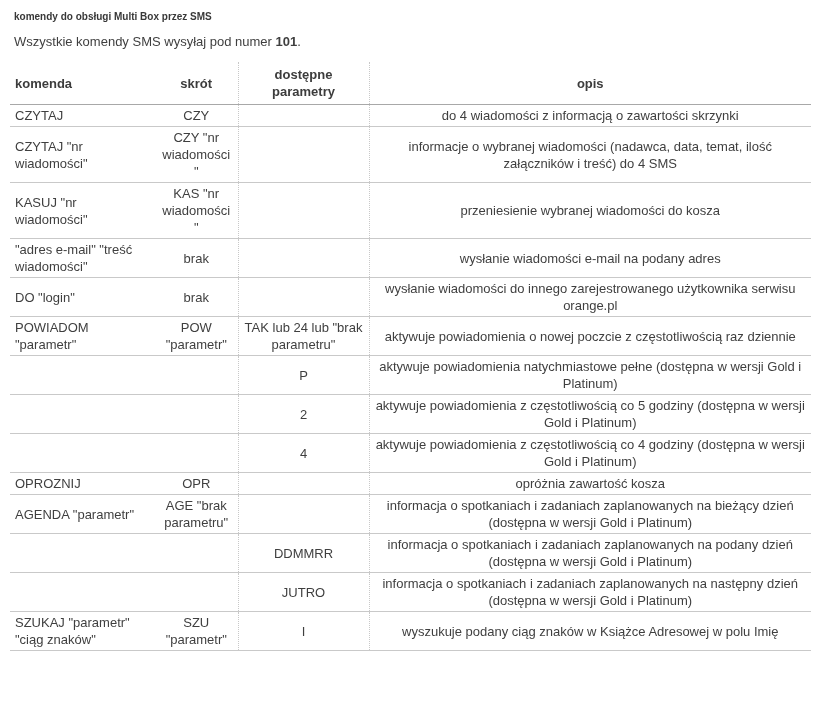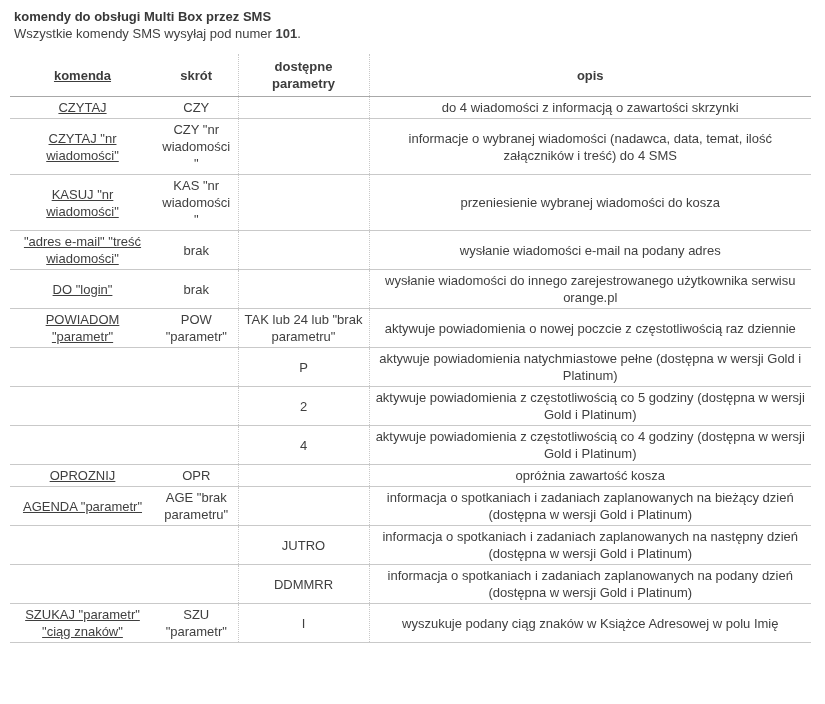--- a/index.html
+++ b/index.html
@@ -7,28 +7,28 @@
     padding: 0;
     background: #ffffff;
     width: 825px;
     height: 704px;
     overflow: hidden;
     font-family: "Liberation Sans", sans-serif;
     font-size: 13px;
     color: #3f3f3f;
   }
   .page-title {
-    font-size: 13px;
+    font-size: 10px;
     font-weight: bold;
     color: #383838;
     margin: 9px 0 0 14px;
     line-height: 15px;
   }
   .intro {
-    margin: 2px 0 0 14px;
+    margin: 10px 0 0 14px;
     line-height: 15px;
   }
   .intro b { font-weight: bold; }
   table.cmd-table {
     border-collapse: collapse;
     table-layout: fixed;
     width: 801px;
     margin: 13px 0 0 10px;
   }
   .cmd-table th {
@@ -43,23 +43,22 @@
   .cmd-table td {
     border-bottom: 1px solid #c9c9c9;
     padding: 2px 5px;
     line-height: 17px;
     text-align: center;
     vertical-align: middle;
     word-wrap: break-word;
   }
   .cmd-table th.col-komenda,
   .cmd-table td.col-komenda {
-    text-align: center;
+    text-align: left;
     padding-left: 5px;
-    text-decoration: underline;
   }
   .cmd-table th.col-param,
   .cmd-table td.col-param {
     border-left: 1px dotted #c8c8c8;
     border-right: 1px dotted #c8c8c8;
   }
 </style>
 </head>
 <body>
 
@@ -145,28 +144,28 @@
     </tr>
     <tr>
       <td class="col-komenda">AGENDA "parametr"</td>
       <td>AGE "brak parametru"</td>
       <td class="col-param"></td>
       <td>informacja o spotkaniach i zadaniach zaplanowanych na bieżący dzień (dostępna w wersji Gold i Platinum)</td>
     </tr>
     <tr>
       <td class="col-komenda"></td>
       <td></td>
-      <td class="col-param">JUTRO</td>
-      <td>informacja o spotkaniach i zadaniach zaplanowanych na następny dzień (dostępna w wersji Gold i Platinum)</td>
+      <td class="col-param">DDMMRR</td>
+      <td>informacja o spotkaniach i zadaniach zaplanowanych na podany dzień (dostępna w wersji Gold i Platinum)</td>
     </tr>
     <tr>
       <td class="col-komenda"></td>
       <td></td>
-      <td class="col-param">DDMMRR</td>
-      <td>informacja o spotkaniach i zadaniach zaplanowanych na podany dzień (dostępna w wersji Gold i Platinum)</td>
+      <td class="col-param">JUTRO</td>
+      <td>informacja o spotkaniach i zadaniach zaplanowanych na następny dzień (dostępna w wersji Gold i Platinum)</td>
     </tr>
     <tr>
       <td class="col-komenda">SZUKAJ "parametr" "ciąg znaków"</td>
       <td>SZU "parametr"</td>
       <td class="col-param">I</td>
       <td>wyszukuje podany ciąg znaków w Książce Adresowej w polu Imię</td>
     </tr>
 
   </tbody>
 </table>

